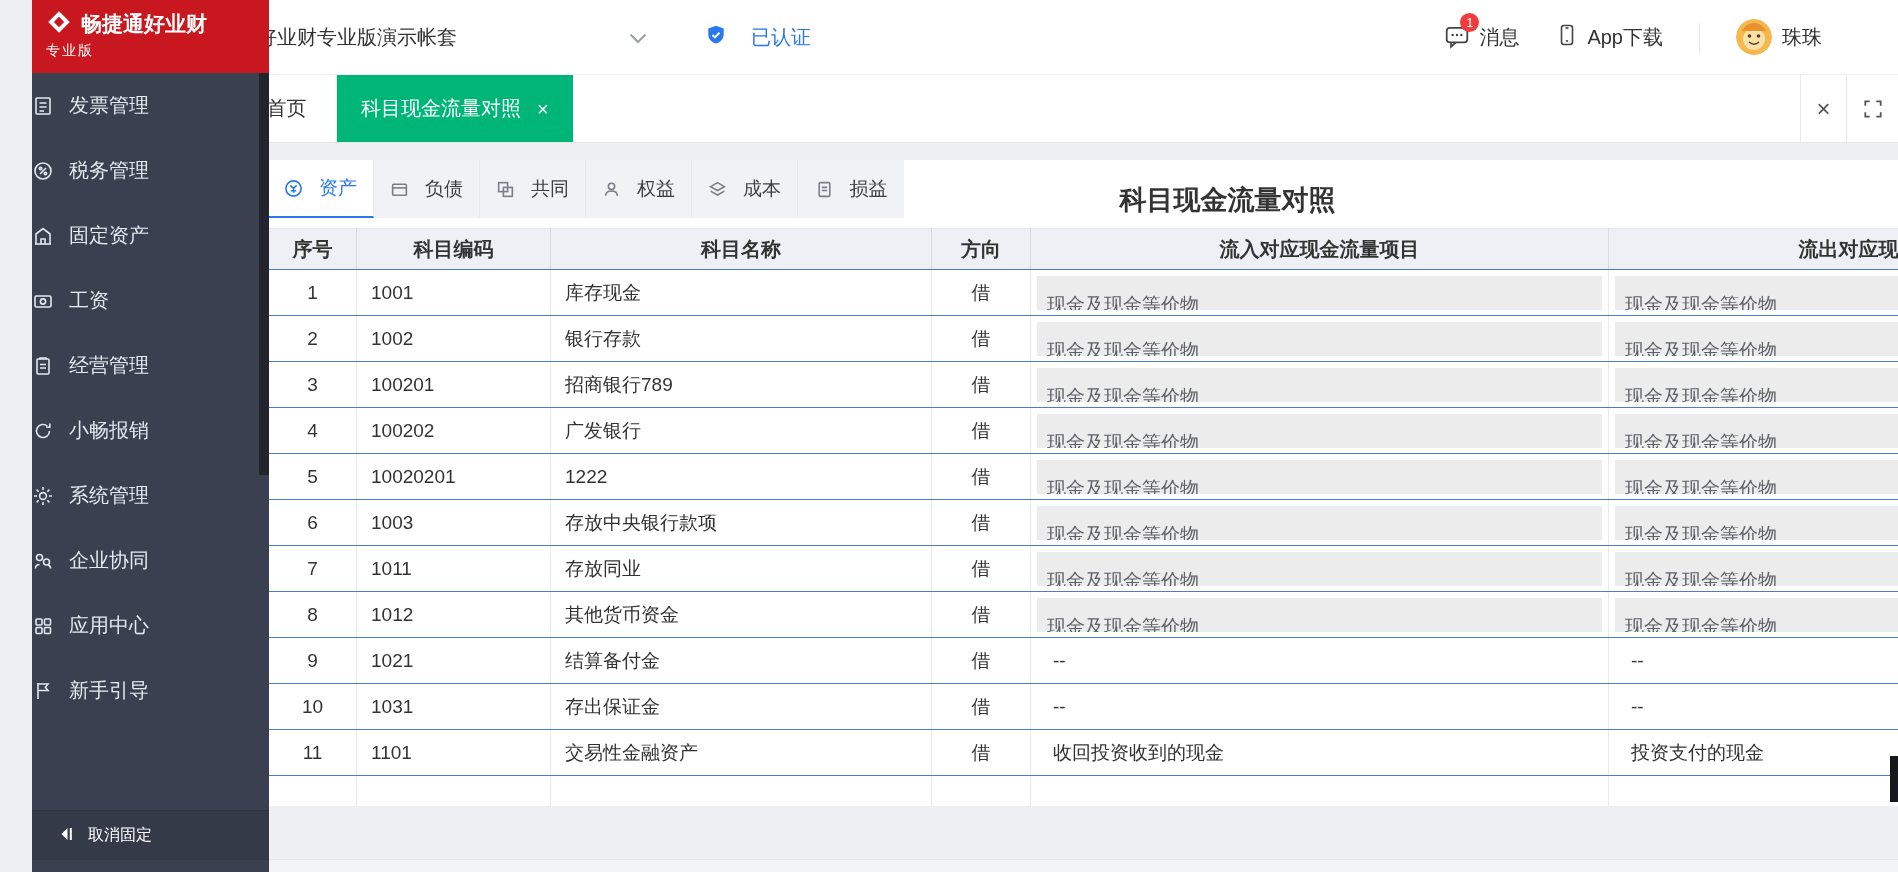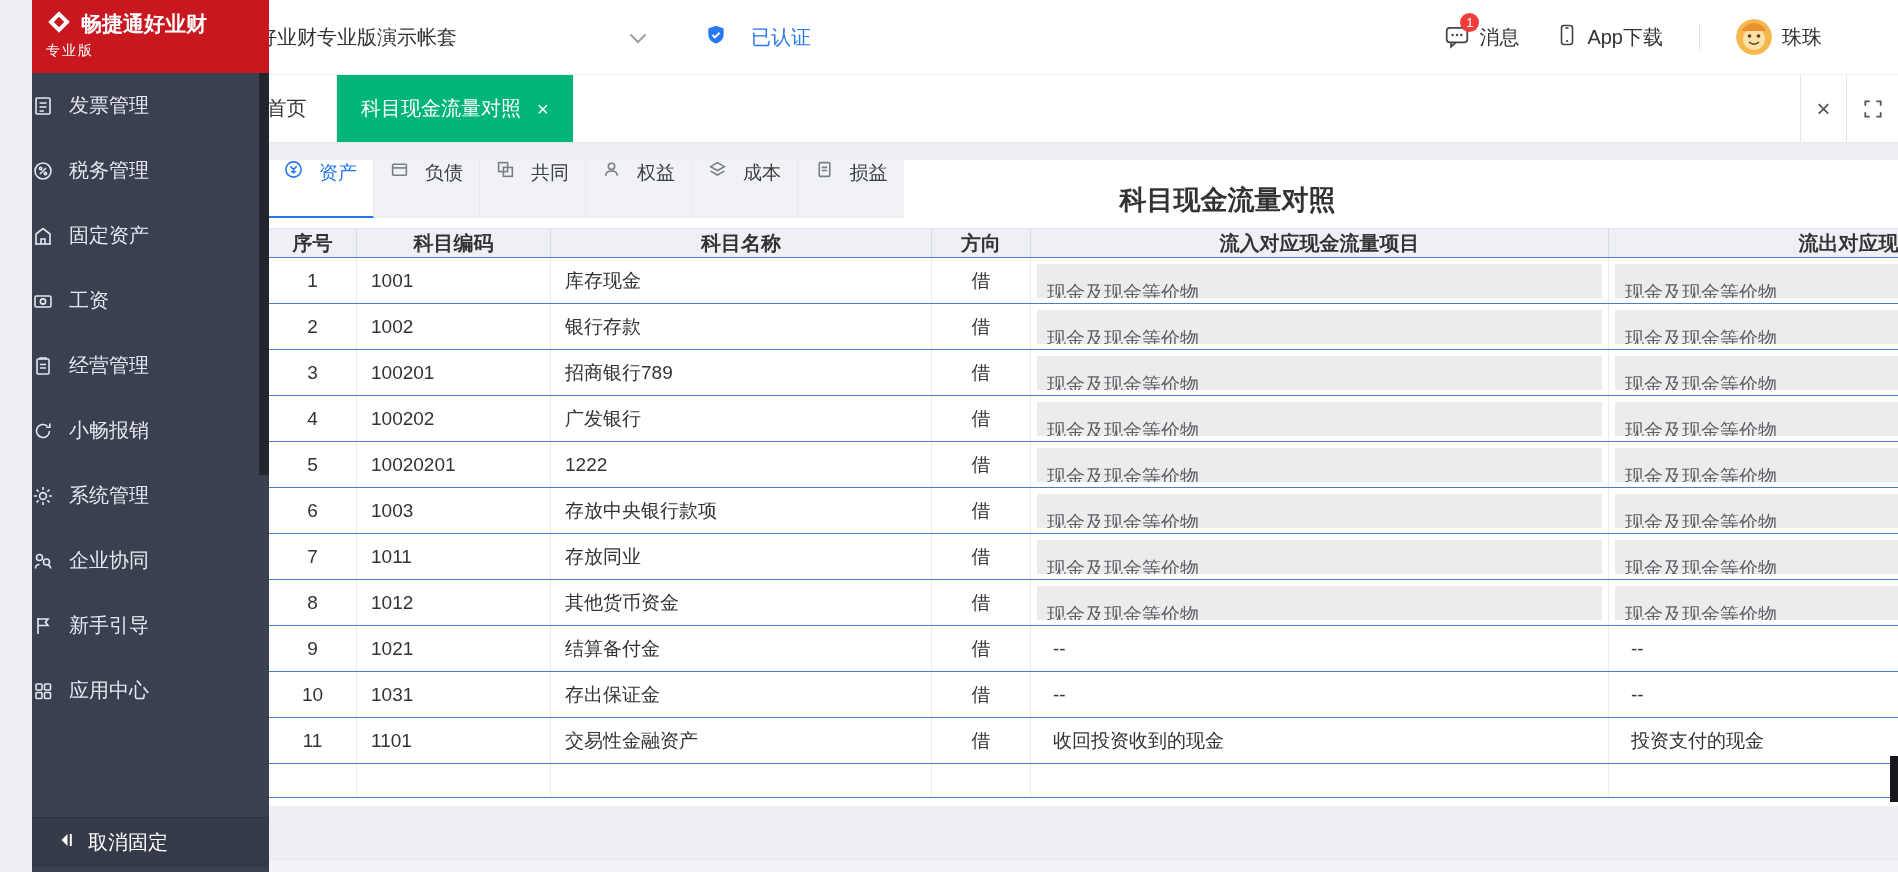--- a/index.html
+++ b/index.html
@@ -12,21 +12,21 @@
   .logo { height:73px; background:#c8171e; color:#fff; padding:9px 14px 0 14px; }
   .logo-row { display:flex; align-items:center; gap:9px; }
   .logo-name { font-size:21px; font-weight:bold; white-space:nowrap; }
   .edition { font-size:14px; margin-top:3px; letter-spacing:2px; }
   .menu { position:absolute; top:73px; left:0; right:0; }
   .menu-item { height:65px; display:flex; align-items:center; gap:15px; color:#e4e7ee; font-size:20px; cursor:pointer; }
   .menu-item.active { background:#1777fb; color:#fff; }
   .mi-icon { width:22px; height:22px; display:flex; align-items:center; justify-content:center; }
   .mi-icon svg { width:22px; height:22px; }
   .sb-thumb { position:absolute; right:0; top:73px; width:10px; height:402px; background:#22252e; }
-  .unpin { position:absolute; left:0; right:0; bottom:5px; height:50px; display:flex; align-items:center; gap:12px; padding-left:24px; color:#fff; font-size:20px; background:#343a48; border-top:1px solid #2d3340; cursor:pointer; }
+  .unpin { position:absolute; left:0; right:0; bottom:12px; height:50px; display:flex; align-items:center; gap:12px; padding-left:24px; color:#fff; font-size:16px; background:#343a48; border-top:1px solid #2d3340; cursor:pointer; }
 
   
   .topbar { position:absolute; left:237px; top:0; right:0; height:75px; background:#fff; border-bottom:1px solid #efefef; display:flex; align-items:center; padding:0 76px 0 20px; }
   .account { width:390px; display:flex; align-items:center; justify-content:space-between; font-size:20px; color:#333; cursor:pointer; }
   .cert { margin-left:58px; display:flex; align-items:center; gap:24px; color:#2878f0; font-size:20px; }
   .top-right { margin-left:auto; display:flex; align-items:center; gap:36px; font-size:20px; color:#333; }
   .msg { display:flex; align-items:center; gap:9px; position:relative; cursor:pointer; }
   .badge { position:absolute; top:-11px; left:16px; background:#f23c3c; color:#fff; font-size:13px; min-width:19px; height:19px; border-radius:10px; display:flex; align-items:center; justify-content:center; padding:0 4px; }
   .appdl { display:flex; align-items:center; gap:8px; cursor:pointer; }
   .vdiv { width:1px; height:28px; background:#e4e4e4; }
@@ -39,30 +39,30 @@
   .tab-active { background:#00b578; color:#fff; padding:0 24px; display:flex; align-items:center; gap:16px; font-size:20px; cursor:pointer; }
   .tab-close { font-size:20px; line-height:1; cursor:pointer; }
   .tabbar-right { margin-left:auto; display:flex; align-items:stretch; }
   .tb-btn { width:46px; display:flex; align-items:center; justify-content:center; border-left:1px solid #e9e9e9; color:#555; font-size:24px; cursor:pointer; }
   .tb-btn.fs { width:52px; }
 
   
   .content { position:absolute; left:237px; top:143px; right:0; bottom:0; background:#edeff3; }
   .panel { position:absolute; left:0; top:17px; right:0; height:646px; background:#fff; overflow:hidden; }
   .cat-tabs { position:absolute; left:31px; top:0; display:flex; height:58px; background:#f0f2f5; }
-  .cat-tab { width:106px; display:flex; align-items:flex-start; justify-content:center; gap:16px; font-size:19px; color:#3c3f45; cursor:pointer; border-right:1px solid #e7e9ed; }
+  .cat-tab { width:106px; display:flex; align-items:center; justify-content:center; gap:16px; font-size:19px; color:#3c3f45; cursor:pointer; border-right:1px solid #e7e9ed; }
   .cat-tab:last-child { border-right:none; }
   .cat-tab .ct-icon { display:flex; color:#7a7e86; }
   .cat-tab.active { background:#fff; color:#2878f0; border-bottom:2px solid #2878f0; }
   .cat-tab.active .ct-icon { color:#2878f0; }
   .page-title { position:absolute; top:22px; left:calc(50% + 160px); transform:translateX(-50%); font-size:27px; font-weight:600; color:#333; white-space:nowrap; }
 
   .table-wrap { position:absolute; left:31px; top:68px; right:0; bottom:0; overflow:hidden; }
   table { border-collapse:collapse; table-layout:fixed; width:1920px; }
-  th { height:29px; background:#eef0f5; font-size:20px; font-weight:bold; color:#333; border-top:1px solid #e3e6eb; border-right:1px solid #d8dbe2; border-bottom:1px solid #4d7cc7; overflow:hidden; white-space:nowrap; text-align:center; }
+  th { height:41px; background:#eef0f5; font-size:20px; font-weight:bold; color:#333; border-top:1px solid #e3e6eb; border-right:1px solid #d8dbe2; border-bottom:1px solid #4d7cc7; overflow:hidden; white-space:nowrap; text-align:center; }
   th:first-child, td:first-child { border-left:1px solid #e8eaef; }
   td { height:46px; font-size:19px; color:#333; border-right:1px solid #ebebeb; border-bottom:1px solid #4d7cc7; padding:0 14px; overflow:hidden; white-space:nowrap; vertical-align:middle; }
   td.c { text-align:center; }
   td.io { padding:0 6px; }
   .box { display:block; height:34px; line-height:34px; background:#ececec; color:#5d6066; padding:12px 10px; overflow:hidden; white-space:nowrap; }
   .plain { display:block; padding-left:8px; }
   tr.empty td { height:34px; }
   .vthumb { position:absolute; right:0; top:596px; width:8px; height:46px; background:#16181d; }
   .hscroll { position:absolute; left:0; right:0; bottom:0; height:13px; background:#f2f3f6; border-top:1px solid #e6e7ea; }
 </style>
@@ -159,36 +159,36 @@
               <circle cx="7.5" cy="7.5" r="3"></circle>
               <circle cx="14.5" cy="12" r="3"></circle>
               <path d="M3.5 18.5c0-2.4 1.8-4 4-4M18.6 18.5c0-1.8-1.1-3.2-2.7-3.8"></path>
             </svg>
           </span>
         <span>企业协同</span>
       </div>
       <div class="menu-item">
         <span class="mi-icon">
             <svg viewBox="0 0 22 22" fill="none" stroke="currentColor" stroke-width="1.6">
-              <path d="M6 3v16"></path>
-              <path d="M6 4h10l-2.6 3.2L16 10.5H6"></path>
-            </svg>
-          </span>
-        <span>新手引导</span>
-      </div>
-      <div class="menu-item">
-        <span class="mi-icon">
-            <svg viewBox="0 0 22 22" fill="none" stroke="currentColor" stroke-width="1.6">
               <rect x="4" y="4" width="6" height="6" rx="1"></rect>
               <rect x="12.5" y="4" width="6" height="6" rx="1"></rect>
               <rect x="4" y="12.5" width="6" height="6" rx="1"></rect>
               <rect x="12.5" y="12.5" width="6" height="6" rx="1"></rect>
             </svg>
           </span>
         <span>应用中心</span>
+      </div>
+      <div class="menu-item">
+        <span class="mi-icon">
+            <svg viewBox="0 0 22 22" fill="none" stroke="currentColor" stroke-width="1.6">
+              <path d="M6 3v16"></path>
+              <path d="M6 4h10l-2.6 3.2L16 10.5H6"></path>
+            </svg>
+          </span>
+        <span>新手引导</span>
       </div>
     </nav>
 
     <div class="sb-thumb"></div>
 
     <div class="unpin">
       <span><svg width="20" height="20" viewBox="0 0 20 20">
             <path d="M11.5 4l-6 6 6 6z" fill="#fff"></path>
             <path d="M14.8 4v12" stroke="#fff" stroke-width="2"></path>
           </svg></span>

